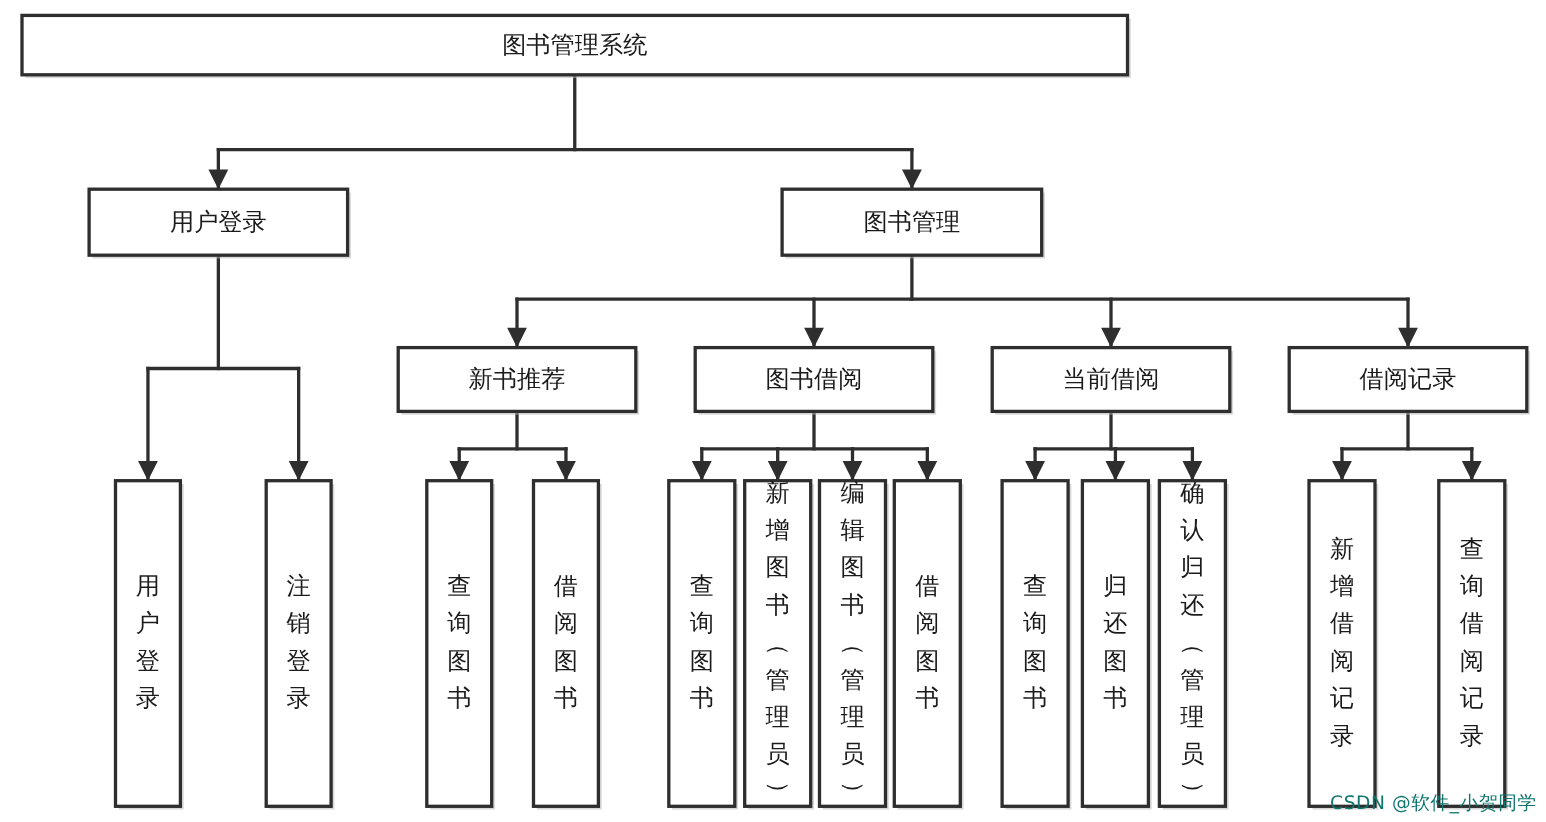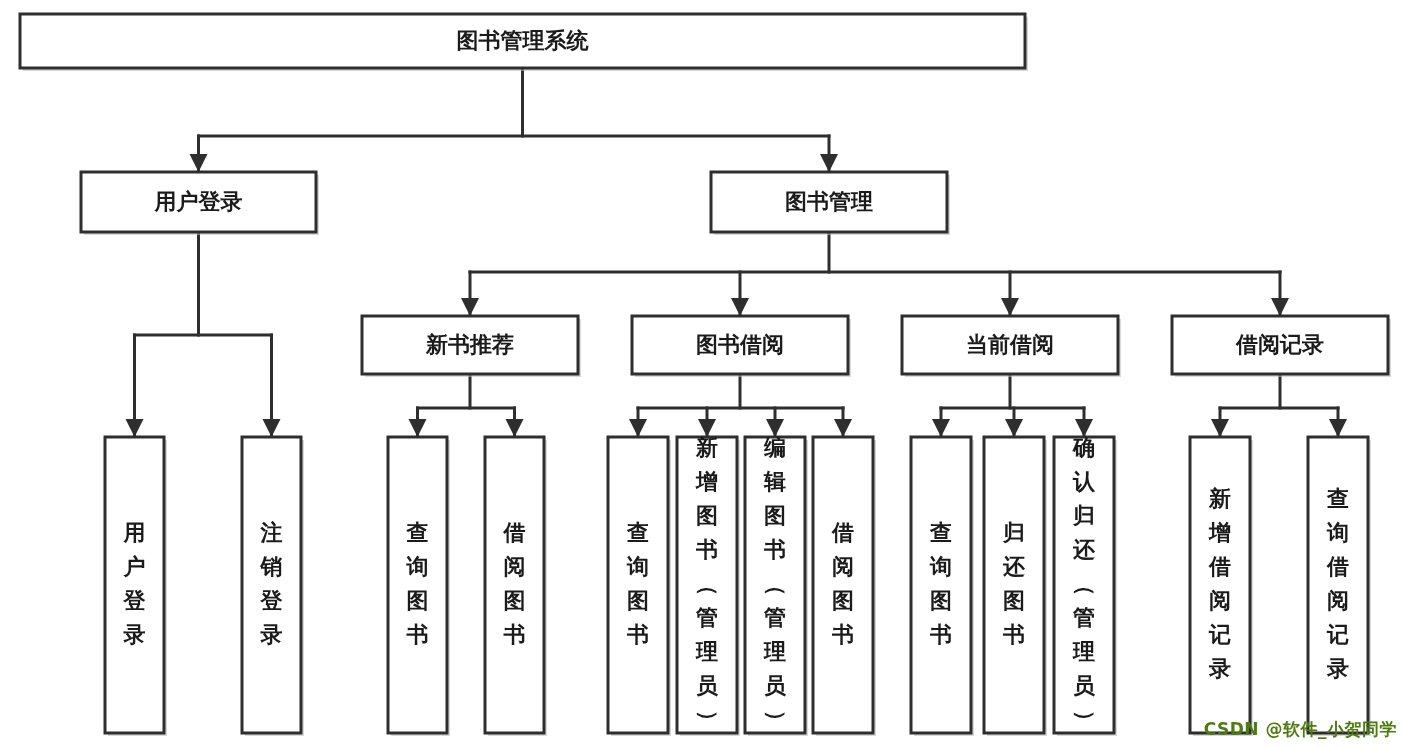--- a/index.html
+++ b/index.html
@@ -11,21 +11,20 @@
     width: 1405px;
     height: 747px;
     font-family: "DejaVu Sans", "Liberation Sans", sans-serif;
     overflow: hidden;
     position: relative;
   }
   #diagram-root {
     position: relative;
     width: 1405px;
     height: 747px;
-    font-weight: bold;
   }
   svg.chart-svg {
     position: absolute;
     top: 0;
     left: 0;
     width: 1405px;
     height: 747px;
     display: block;
   }
   .node-rect {
@@ -60,21 +59,21 @@
     fill: #1b1b1b;
     text-anchor: middle;
     dominant-baseline: middle;
   }
   .watermark-text {
     position: absolute;
     right: 8px;
     bottom: 6px;
     font-family: "DejaVu Sans", "Liberation Sans", sans-serif;
     font-size: 17px;
-    color: #4d7c0f;
+    color: #0f766e;
     white-space: nowrap;
     letter-spacing: 0.5px;
     user-select: none;
   }
 </style>
 </head>
 <body>
 
 <div id="diagram-root">
   <svg class="chart-svg" viewBox="0 0 1405 747" xmlns="http://www.w3.org/2000/svg">

